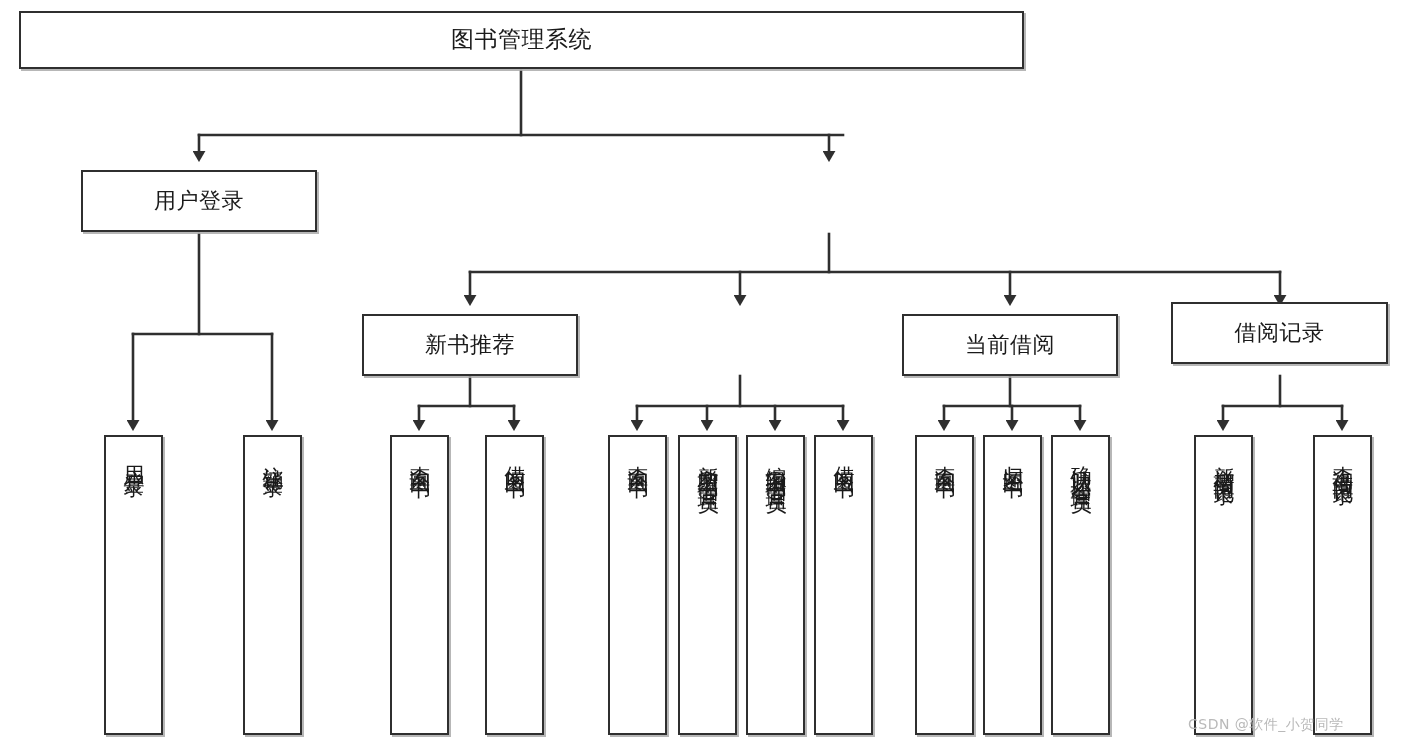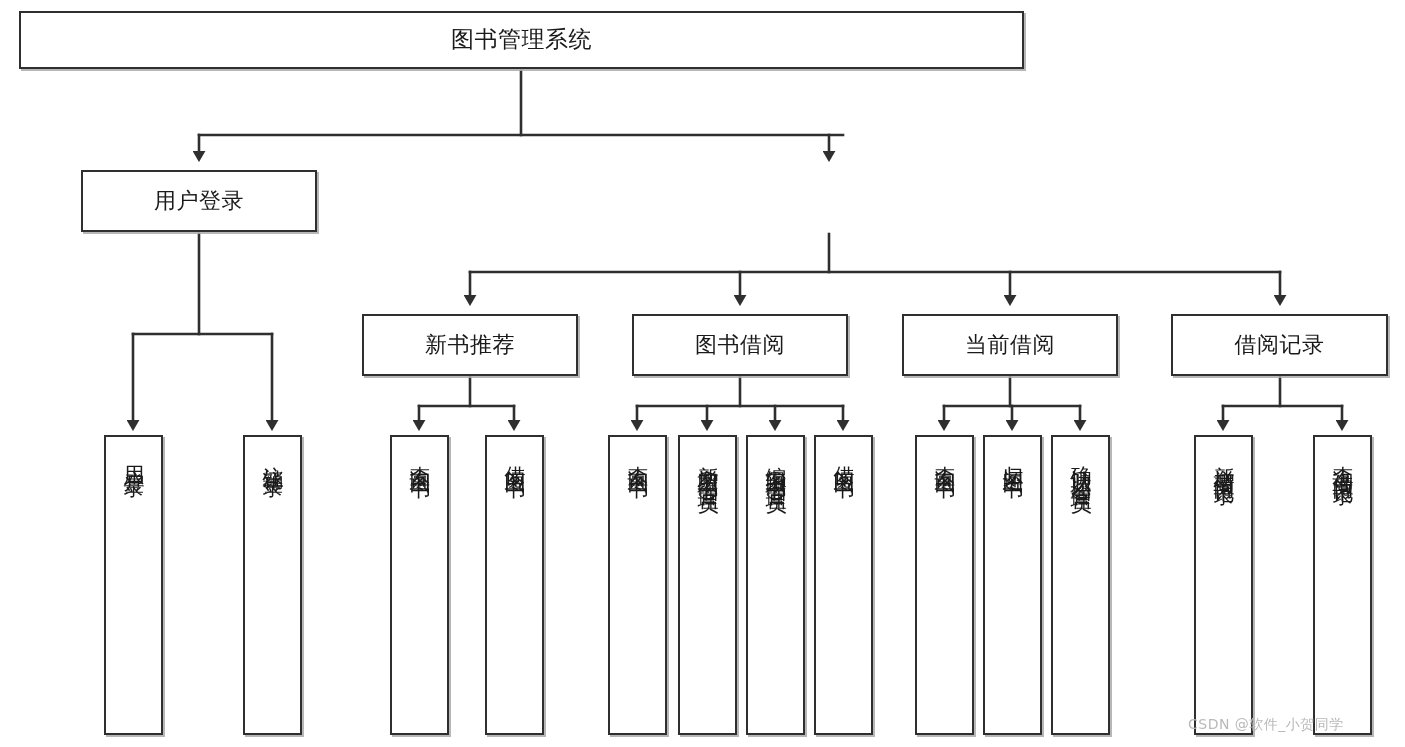--- a/index.html
+++ b/index.html
@@ -130,29 +130,26 @@
 
   <div class="node horiz" style="left:81px;top:170px;width:236px;height:62px;">
     <span class="lbl">用户登录</span>
   </div>
 
 
   <div class="node horiz" style="left:362px;top:314px;width:216px;height:62px;">
     <span class="lbl">新书推荐</span>
   </div>
 
-  <div class="node horiz" style="left:632px;top:314px;width:216px;height:62px;">
-    <span class="lbl">图书借阅</span>
-  </div>
 
   <div class="node horiz" style="left:902px;top:314px;width:216px;height:62px;justify-content:center;">
     <span class="lbl">当前借阅</span>
   </div>
 
-  <div class="node horiz" style="left:1171px;top:314px;width:217px;height:62px;">
+  <div class="node horiz" style="left:1171px;top:302px;width:217px;height:62px;">
     <span class="lbl">借阅记录</span>
   </div>
 
   <div class="node vert" style="left:104px;top:435px;width:59px;height:300px;">
     <span class="lbl">用户登录</span>
   </div>
 
   <div class="node vert" style="left:243px;top:435px;width:59px;height:300px;">
     <span class="lbl">注销登录</span>
   </div>

